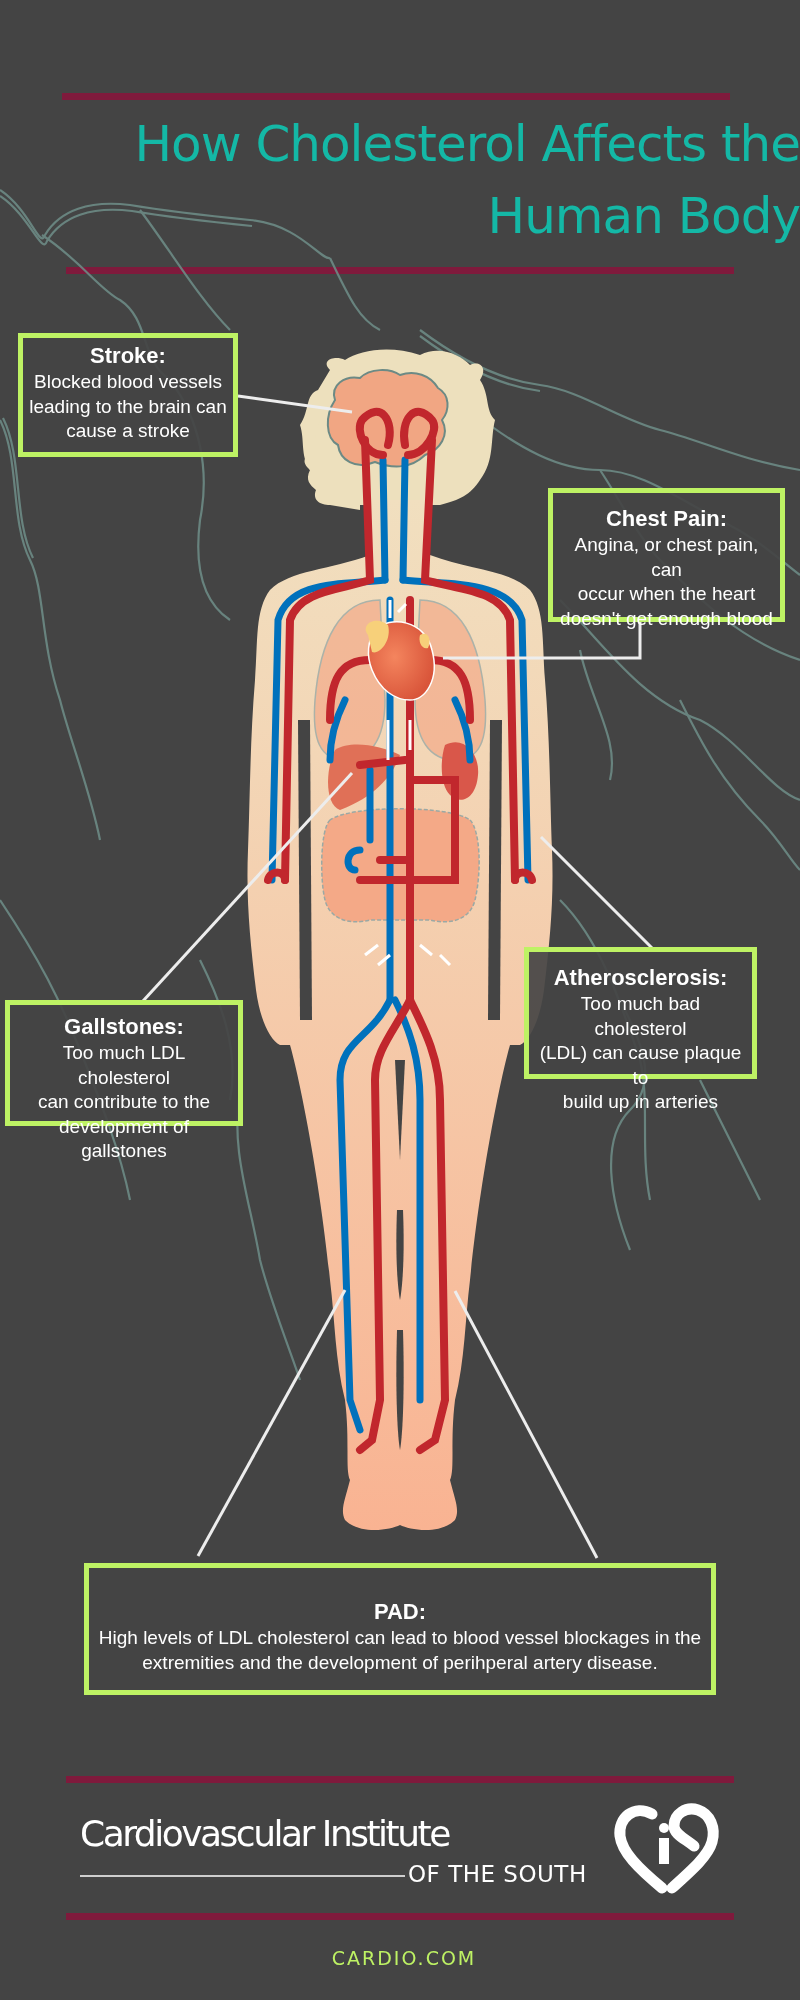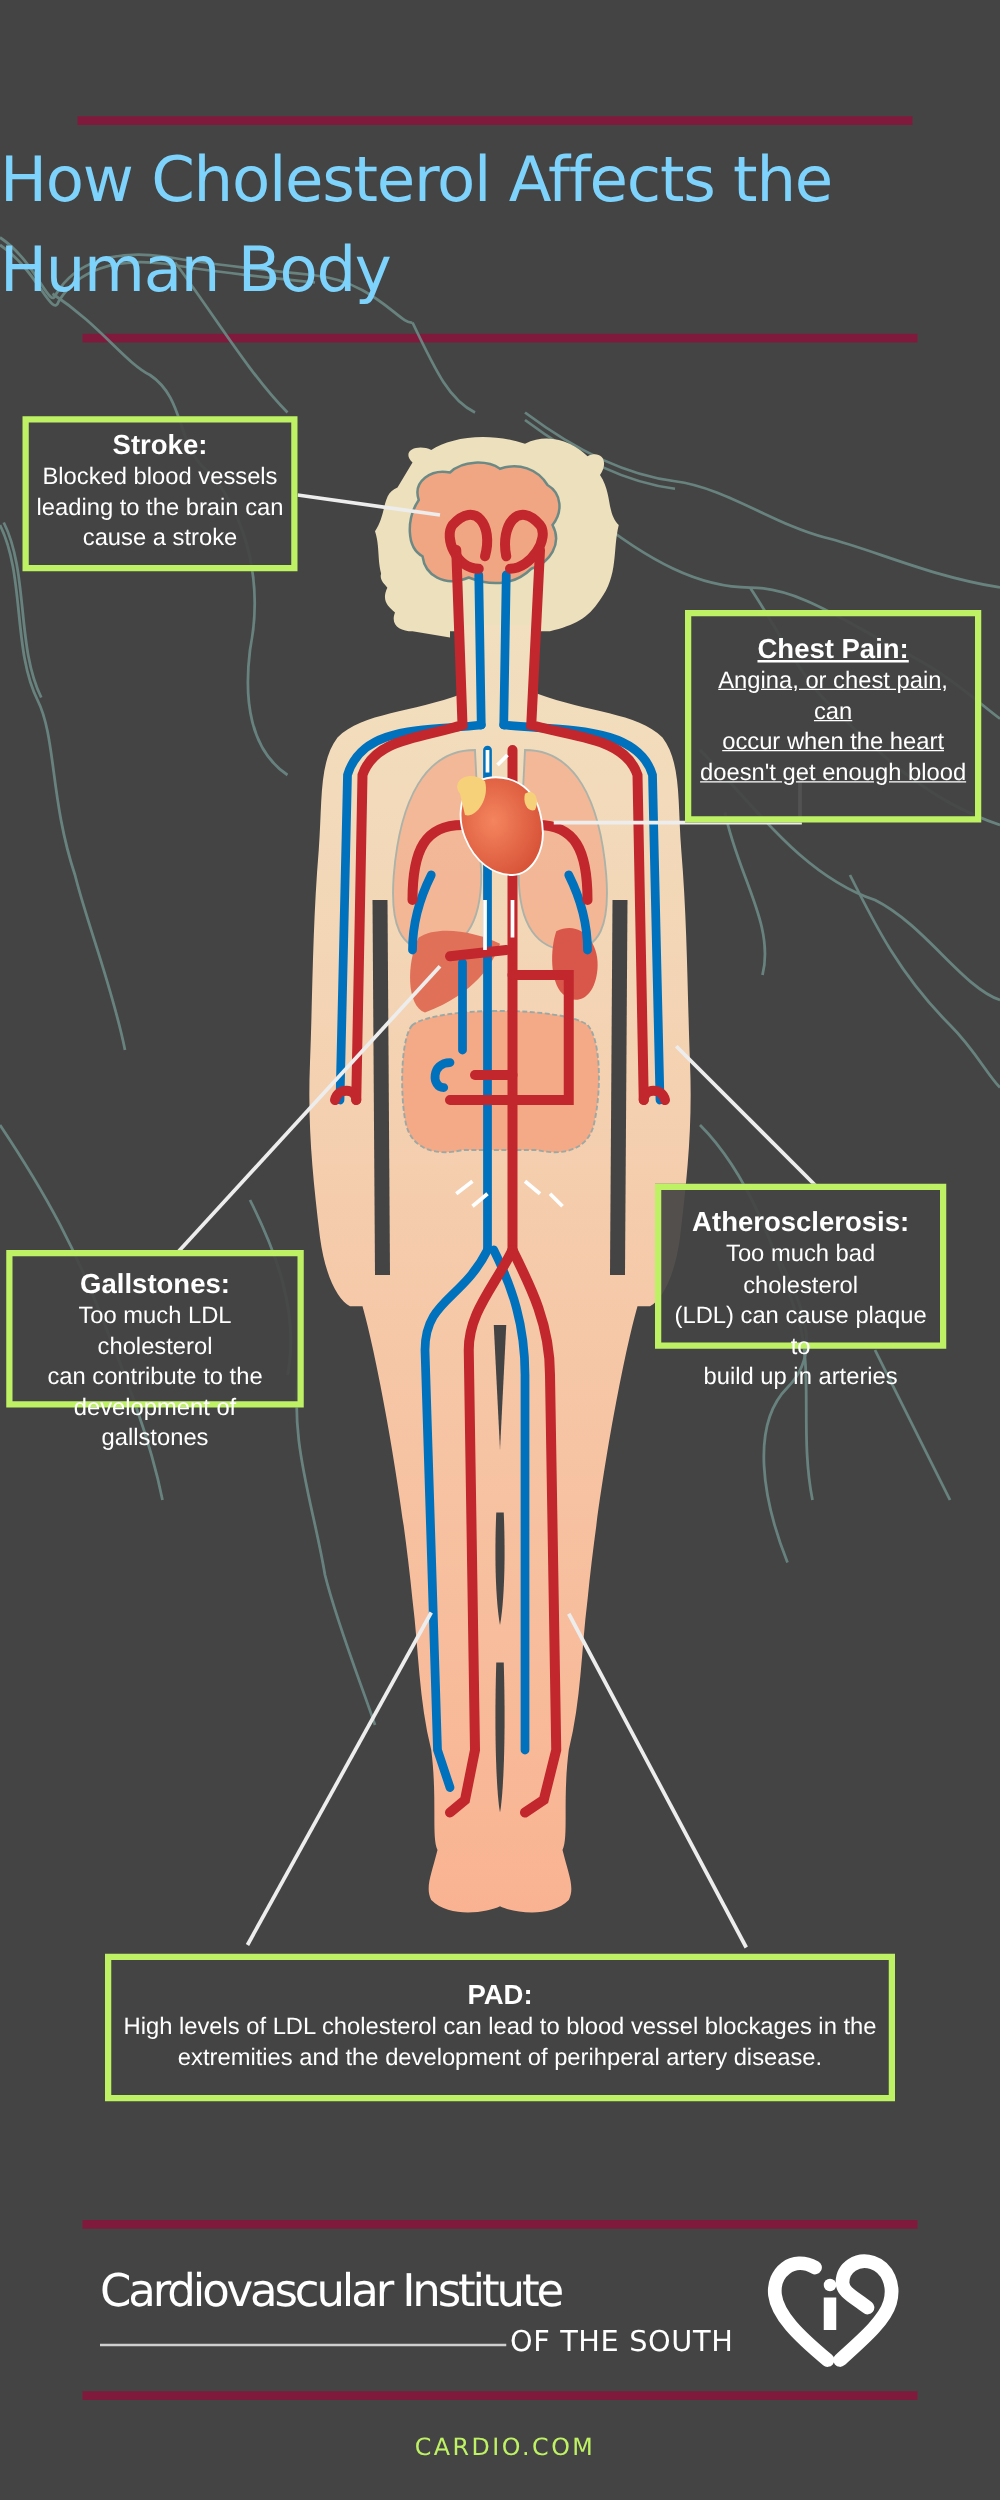--- a/index.html
+++ b/index.html
@@ -7,23 +7,23 @@
       width: 800px; height: 2000px;
       background: #444444;
       position: relative;
       overflow: hidden;
       font-family: "Liberation Sans", sans-serif;
       color: #ffffff;
     }
     .rule { position: absolute; height: 7px; background: #7f1a3c; }
     .title {
       position: absolute; left: 0; width: 800px; top: 108px;
-      text-align: left; font-family: "DejaVu Sans", sans-serif;
+      text-align: right; font-family: "DejaVu Sans", sans-serif;
       font-weight: normal; font-size: 50px; line-height: 72px;
-      letter-spacing: -1px; color: #7dd3fc; margin: 0; z-index: 3;
+      letter-spacing: -1px; color: #14b8a6; margin: 0; z-index: 3;
     }
     .bg-vessels { position: absolute; left: 0; top: 0; z-index: 1; }
     .body-figure { position: absolute; left: 0; top: 0; z-index: 2; }
     .callout {
       position: absolute; z-index: 4;
       border: 5px solid #bef264;
       background: rgba(68,68,68,0.92);
       box-sizing: border-box;
       text-align: center;
       padding: 4px 6px;
@@ -206,42 +206,42 @@
   <span>Human Body</span>
 </h1>
 
 <div class="callout" style="left:18px; top:333px; width:220px; height:124px;">
   <div class="c-title">Stroke:</div>
   <div class="c-body">Blocked blood vessels</div>
   <div class="c-body">leading to the brain can</div>
   <div class="c-body">cause a stroke</div>
 </div>
 
-<div class="callout" style="left:548px; top:488px; width:237px; height:170px; padding-top:12px;text-decoration:underline;">
+<div class="callout" style="left:548px; top:488px; width:237px; height:134px; padding-top:12px;">
   <div class="c-title">Chest Pain:</div>
   <div class="c-body">Angina, or chest pain, can</div>
   <div class="c-body">occur when the heart</div>
   <div class="c-body">doesn't get enough blood</div>
 </div>
 
 <div class="callout" style="left:5px; top:1000px; width:238px; height:126px; padding-top:8px;">
   <div class="c-title">Gallstones:</div>
   <div class="c-body">Too much LDL cholesterol</div>
   <div class="c-body">can contribute to the</div>
   <div class="c-body">development of gallstones</div>
 </div>
 
 <div class="callout" style="left:524px; top:947px; width:233px; height:132px; padding-top:12px;">
   <div class="c-title">Atherosclerosis:</div>
   <div class="c-body">Too much bad cholesterol</div>
   <div class="c-body">(LDL) can cause plaque to</div>
   <div class="c-body">build up in arteries</div>
 </div>
 
-<div class="callout" style="left:84px; top:1563px; width:632px; height:118px; padding-top:14px;">
+<div class="callout" style="left:84px; top:1563px; width:632px; height:132px; padding-top:30px;">
   <div class="c-title">PAD:</div>
   <div class="c-body">High levels of LDL cholesterol can lead to blood vessel blockages in the</div>
   <div class="c-body">extremities and the development of perihperal artery disease.</div>
 </div>
 
 <div class="logo-text">Cardiovascular Institute</div>
 <div class="logo-line"></div>
 <div class="logo-sub">OF THE SOUTH</div>
 <svg class="logo-mark" width="112" height="96" viewBox="0 0 112 96">
   <g fill="none" stroke="#ffffff" stroke-width="11" stroke-linecap="round" stroke-linejoin="round">

